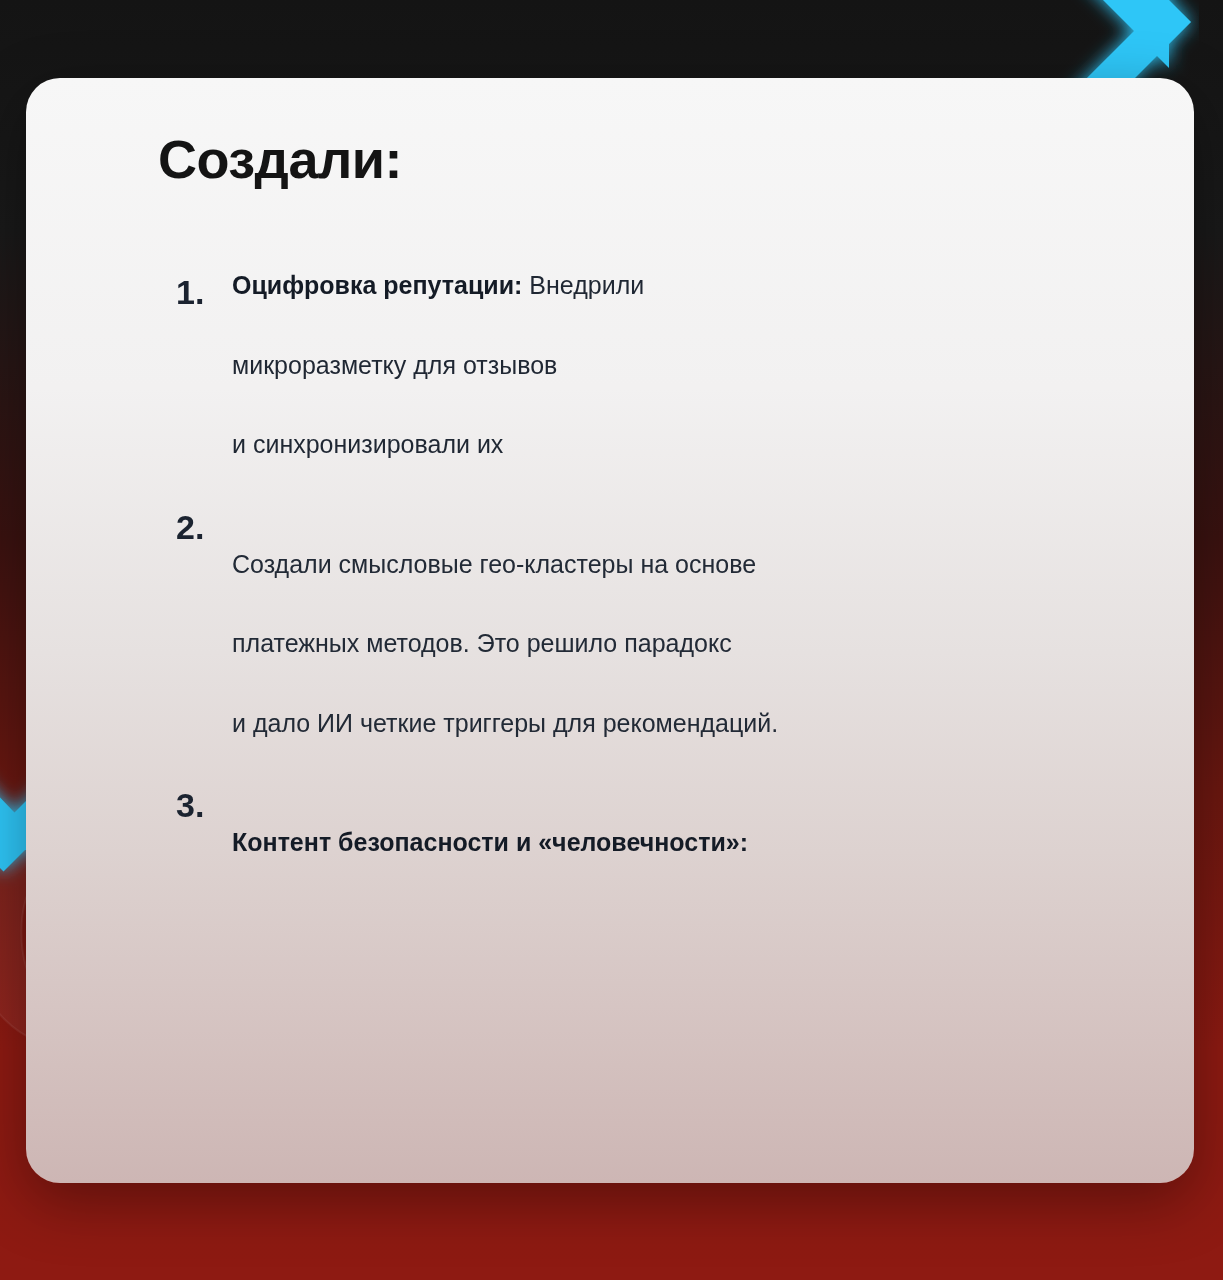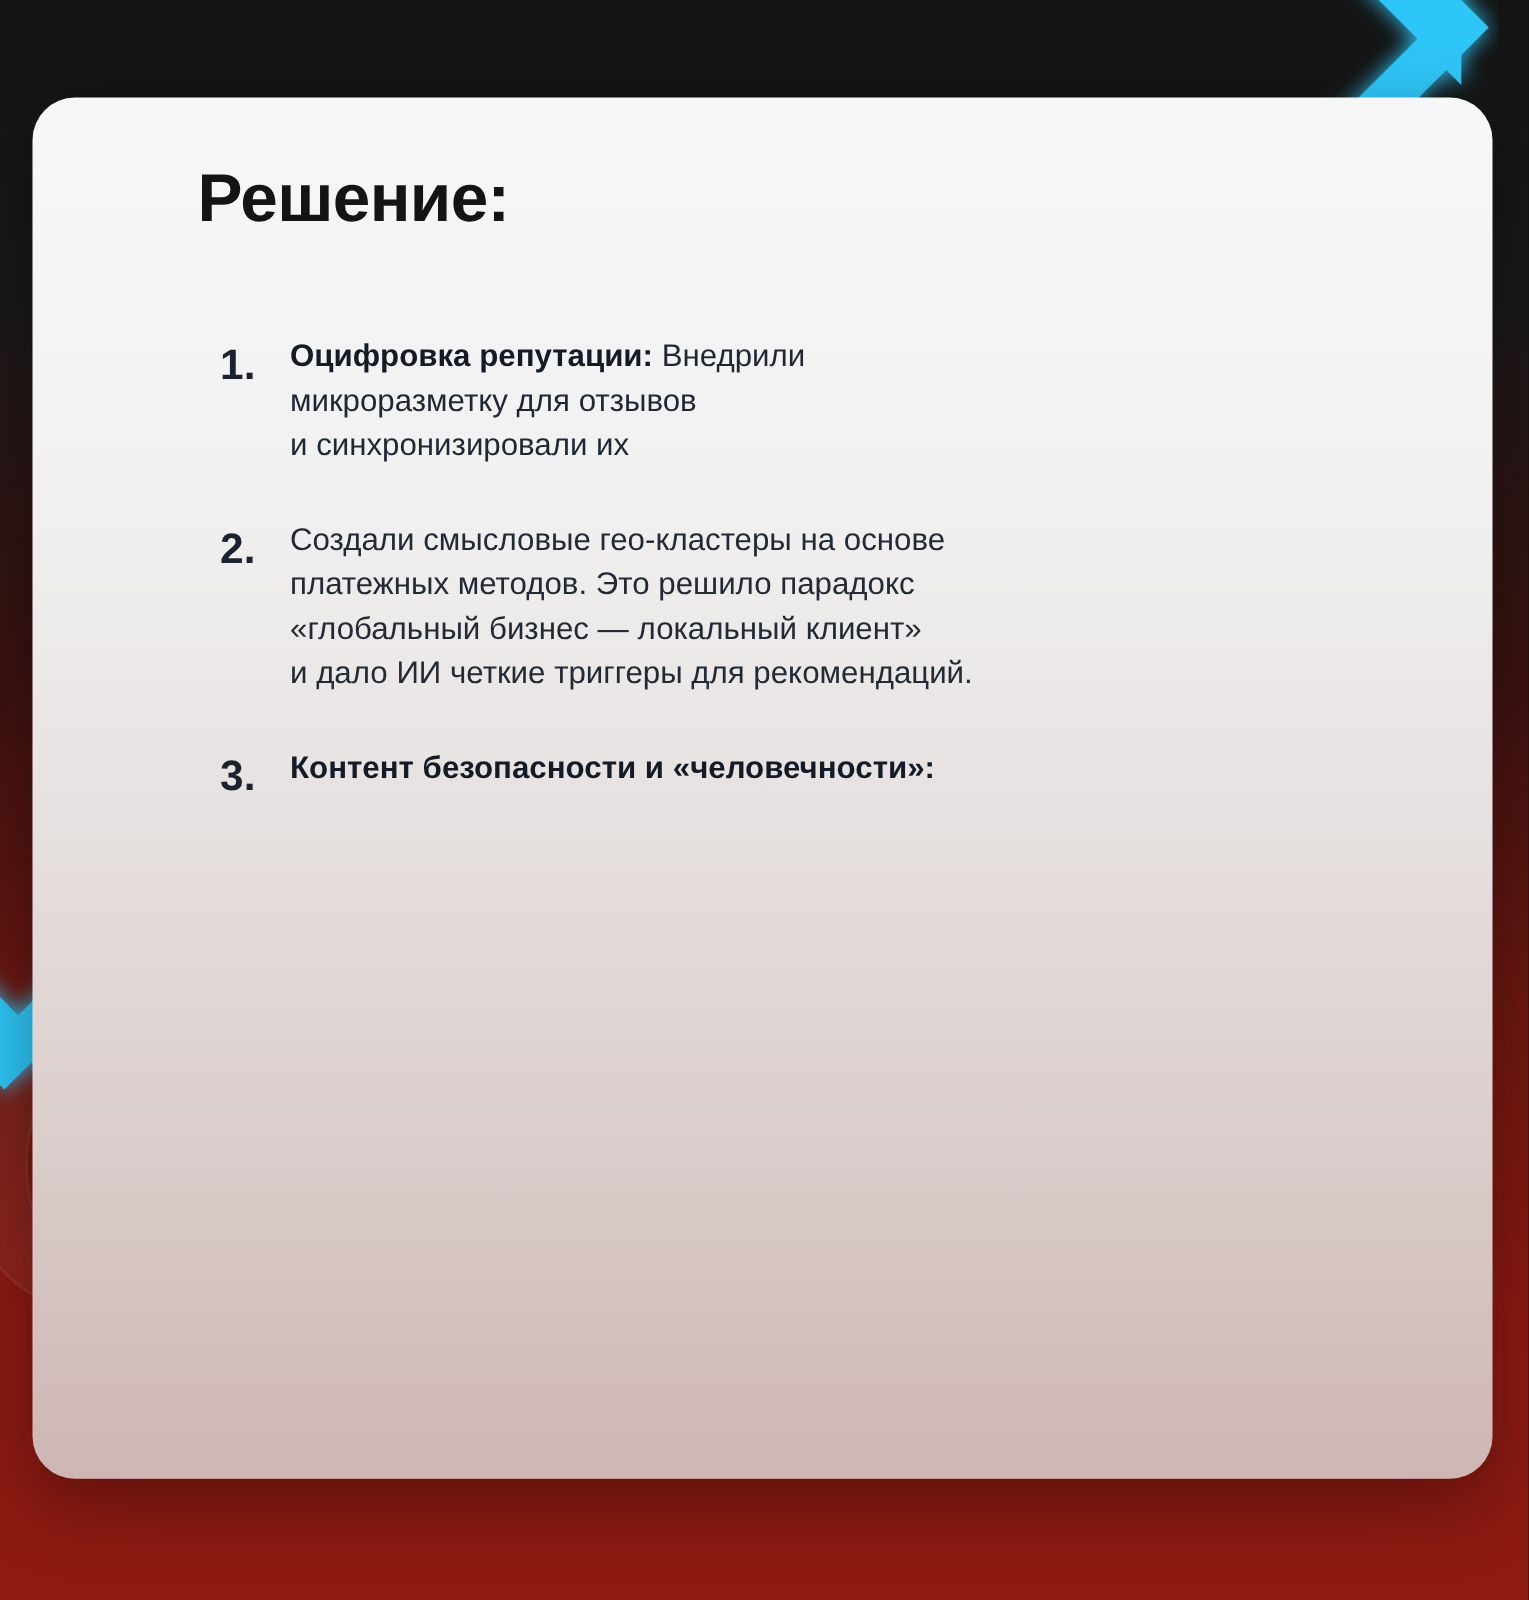--- a/index.html
+++ b/index.html
@@ -104,21 +104,21 @@
     line-height: 1.42;
     color: #1f2733;
     font-weight: 400;
   }
 
   .lead {
     font-weight: 700;
     color: #141b26;
   }
 
-  .brk { display: block; }
+  .brk { display: block; margin-top: 44px; }
 
   .item-2 .body-text, .item-3 .body-text { color: #222a36; }
 
 </style>
 </head>
 <body>
 
 <div class="slide">
 
   <div class="watermark">
@@ -157,39 +157,38 @@
       </defs>
       <g filter="url(#gl2)" fill="#2ec6f7">
         <polygon points="10,40 10,130 100,130 60,92 58,90 12,42"></polygon>
         <rect x="70" y="20" width="34" height="140" transform="rotate(45 87 90)"></rect>
       </g>
     </svg>
   </div>
 
   <div class="card">
 
-    <div class="card-title">Решение:</div>
+    <div class="card-title">Создали:</div>
 
     <ul class="list">
 
       <li class="item item-1">
         <div class="num">1.</div>
         <div class="body-text">
           <span class="lead">Оцифровка репутации:</span><span> Внедрили</span>
           <span class="brk">микроразметку для отзывов</span>
           <span class="brk">и  синхронизировали их</span>
         </div>
       </li>
 
       <li class="item item-2">
         <div class="num">2.</div>
         <div class="body-text">
           <span class="brk">Создали смысловые гео-кластеры на основе</span>
           <span class="brk">платежных методов. Это решило парадокс</span>
-          <span class="brk">«глобальный бизнес — локальный клиент»</span>
           <span class="brk">и дало ИИ четкие триггеры для рекомендаций.</span>
         </div>
       </li>
 
       <li class="item item-3">
         <div class="num">3.</div>
         <div class="body-text">
           <span class="lead brk">Контент безопасности и «человечности»:</span>
         </div>
       </li>

